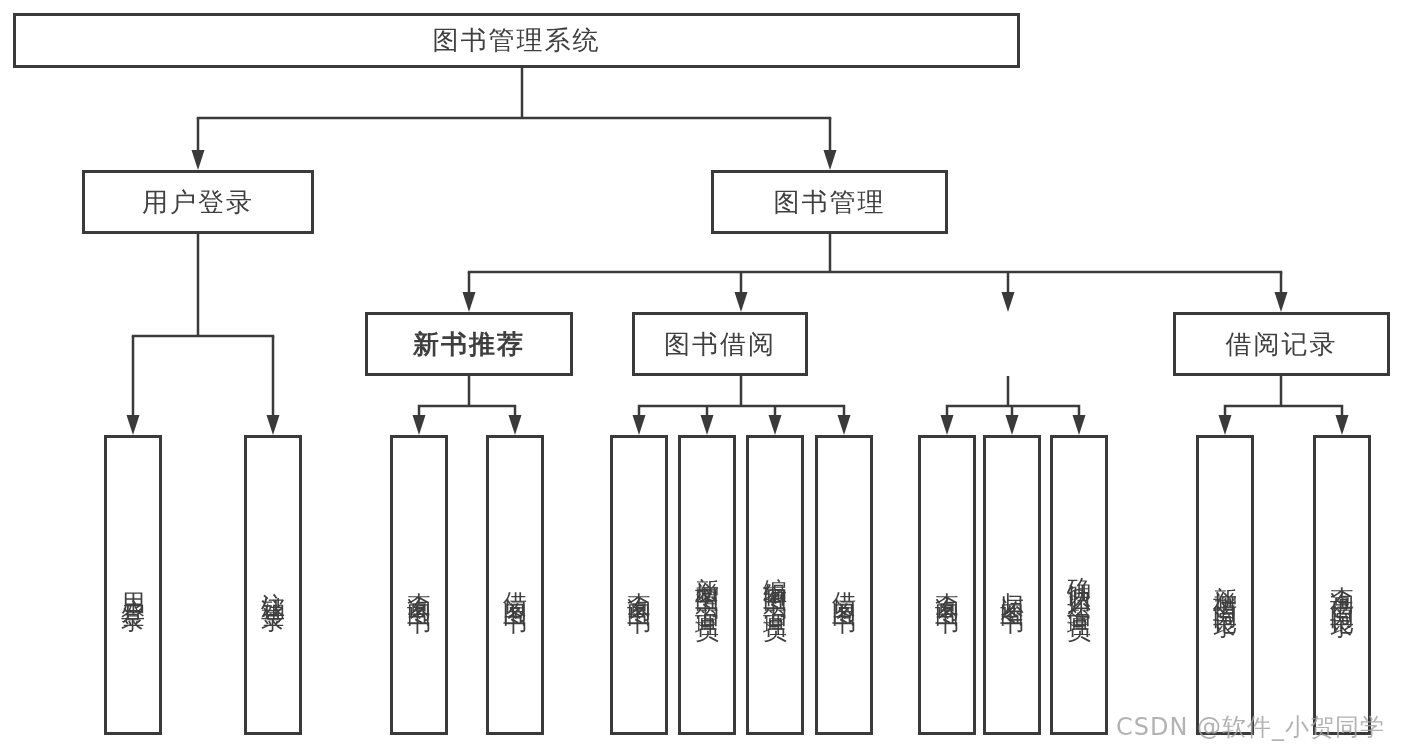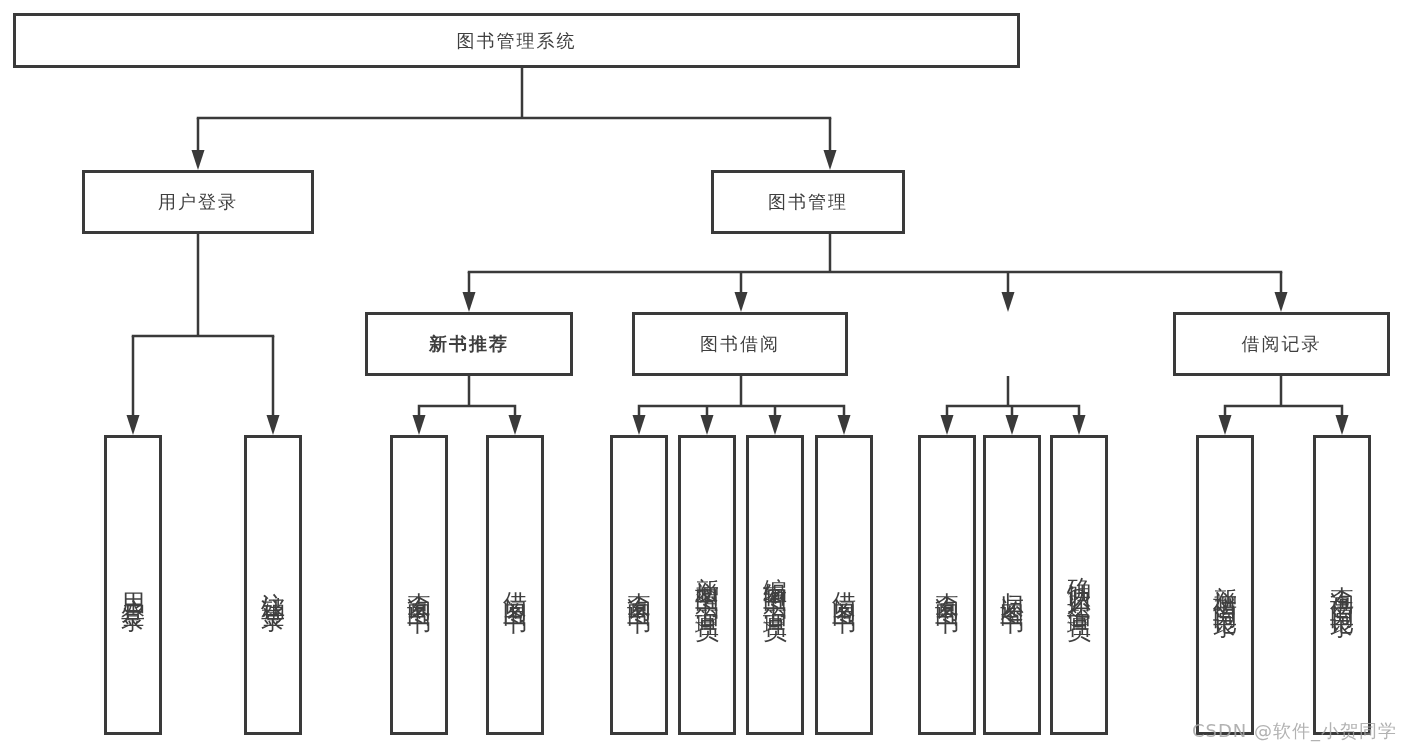--- a/index.html
+++ b/index.html
@@ -9,39 +9,39 @@
     font-family:"DejaVu Sans","Liberation Sans",sans-serif;
   }
   .stage{position:absolute;left:0;top:0;width:1405px;height:747px;}
   svg.wires{position:absolute;left:0;top:0;z-index:1;}
   .node{
     position:absolute;box-sizing:border-box;background:#ffffff;
     border:3px solid #3a3a3a;color:#3f3f3f;
     display:flex;align-items:center;justify-content:center;
     z-index:2;
   }
-  .h-node{font-size:18px;letter-spacing:2px;white-space:nowrap;}
+  .h-node{font-size:26px;letter-spacing:2px;white-space:nowrap;}
   .root{left:13px;top:13px;width:1007px;height:55px;}
   .lvl2{top:170px;height:64px;}
   .lvl3{top:312px;height:64px;}
   .n-user-login{left:82px;width:232px;}
-  .n-book-mgmt{left:711px;width:194px;}
+  .n-book-mgmt{left:711px;width:237px;}
   .n-new-book{left:365px;width:208px;font-weight:bold;}
-  .n-book-borrow{left:632px;width:216px;}
+  .n-book-borrow{left:632px;width:176px;}
   .n-cur-borrow{left:903px;width:210px;}
   .n-borrow-rec{left:1173px;width:217px;}
   .leaf{top:435px;height:300px;width:58px;}
   .leaf span{
     writing-mode:vertical-rl;text-orientation:mixed;
     font-size:24px;letter-spacing:6px;line-height:1;
     color:#3f3f3f;white-space:nowrap;
   }
   .wm{
-    position:absolute;right:8px;bottom:4px;z-index:5;
-    font-size:18px;color:rgba(165,165,165,0.85);
+    position:absolute;right:20px;bottom:4px;z-index:5;
+    font-size:24px;color:rgba(165,165,165,0.85);
     letter-spacing:1px;white-space:nowrap;
   }
 </style>
 </head>
 <body>
 
 <div class="stage">
 
   <svg class="wires" width="1405" height="747" viewBox="0 0 1405 747">
     <g stroke="#3a3a3a" stroke-width="2.5" fill="none">

